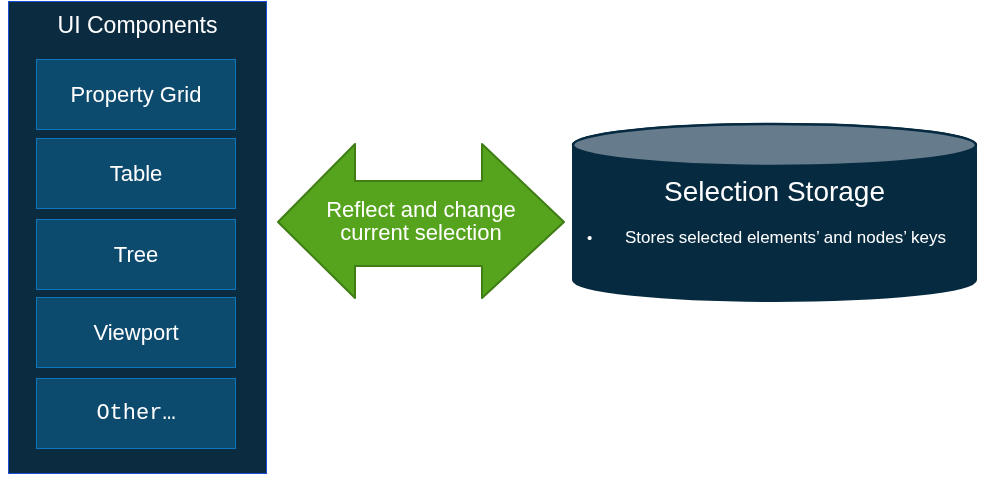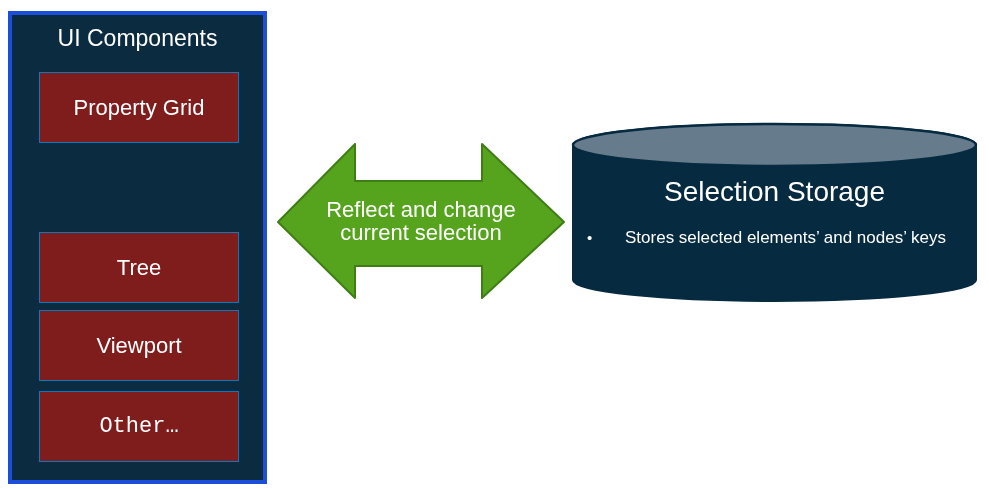--- a/index.html
+++ b/index.html
@@ -12,38 +12,38 @@
   }
   .canvas {
     position: absolute; left: 0; top: 0;
     width: 989px; height: 489px;
     background: #ffffff;
   }
 
   
   .panel {
     position: absolute;
-    left: 8px; top: 11px;
+    left: 8px; top: 1px;
     width: 259px; height: 473px;
     background: #0b2b41;
-    border: 4px solid #1d4ed8;
+    border: 1px solid #1d4ed8;
   }
   .panel-title {
     padding-top: 9px;
     text-align: center;
     color: #ffffff;
     font-size: 23px;
     line-height: 28px;
     white-space: nowrap;
   }
   .comp-box {
     position: absolute;
     left: 27px;
     width: 200px; height: 71px;
-    background: #7f1d1d;
+    background: #0c4a6e;
     border: 1px solid #0d77bd;
     display: flex;
     align-items: center;
     justify-content: center;
   }
   .comp-box span {
     color: #ffffff;
     font-size: 22px;
     white-space: nowrap;
   }
@@ -119,20 +119,23 @@
 <body>
 
 <div class="canvas">
 
   <div class="panel">
     <div class="panel-title">UI Components</div>
 
     <div class="comp-box box-0">
       <span>Property Grid</span>
     </div>
+    <div class="comp-box box-1">
+      <span>Table</span>
+    </div>
     <div class="comp-box box-3">
       <span>Viewport</span>
     </div>
     <div class="comp-box box-2">
       <span>Tree</span>
     </div>
     <div class="comp-box box-4">
       <span>Other…</span>
     </div>
   </div>

